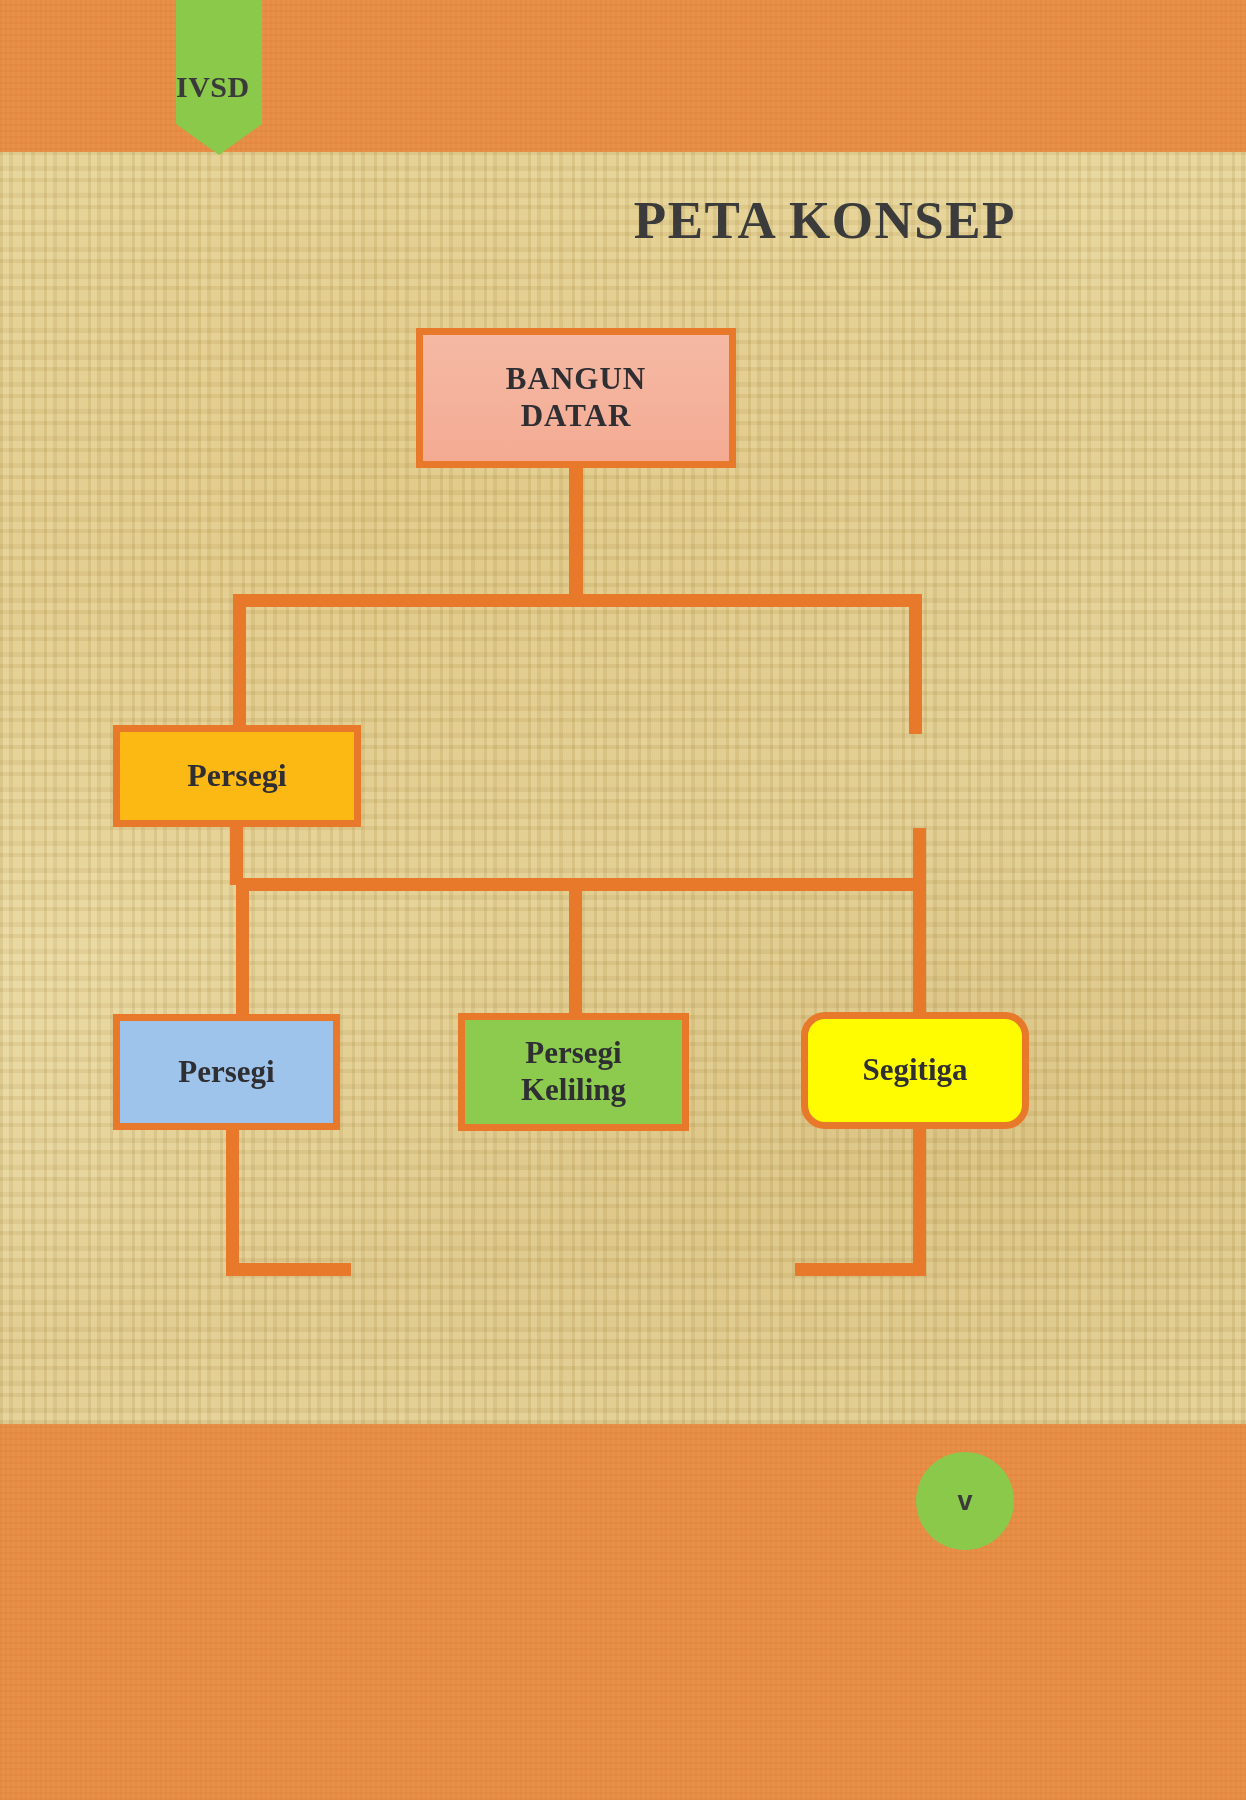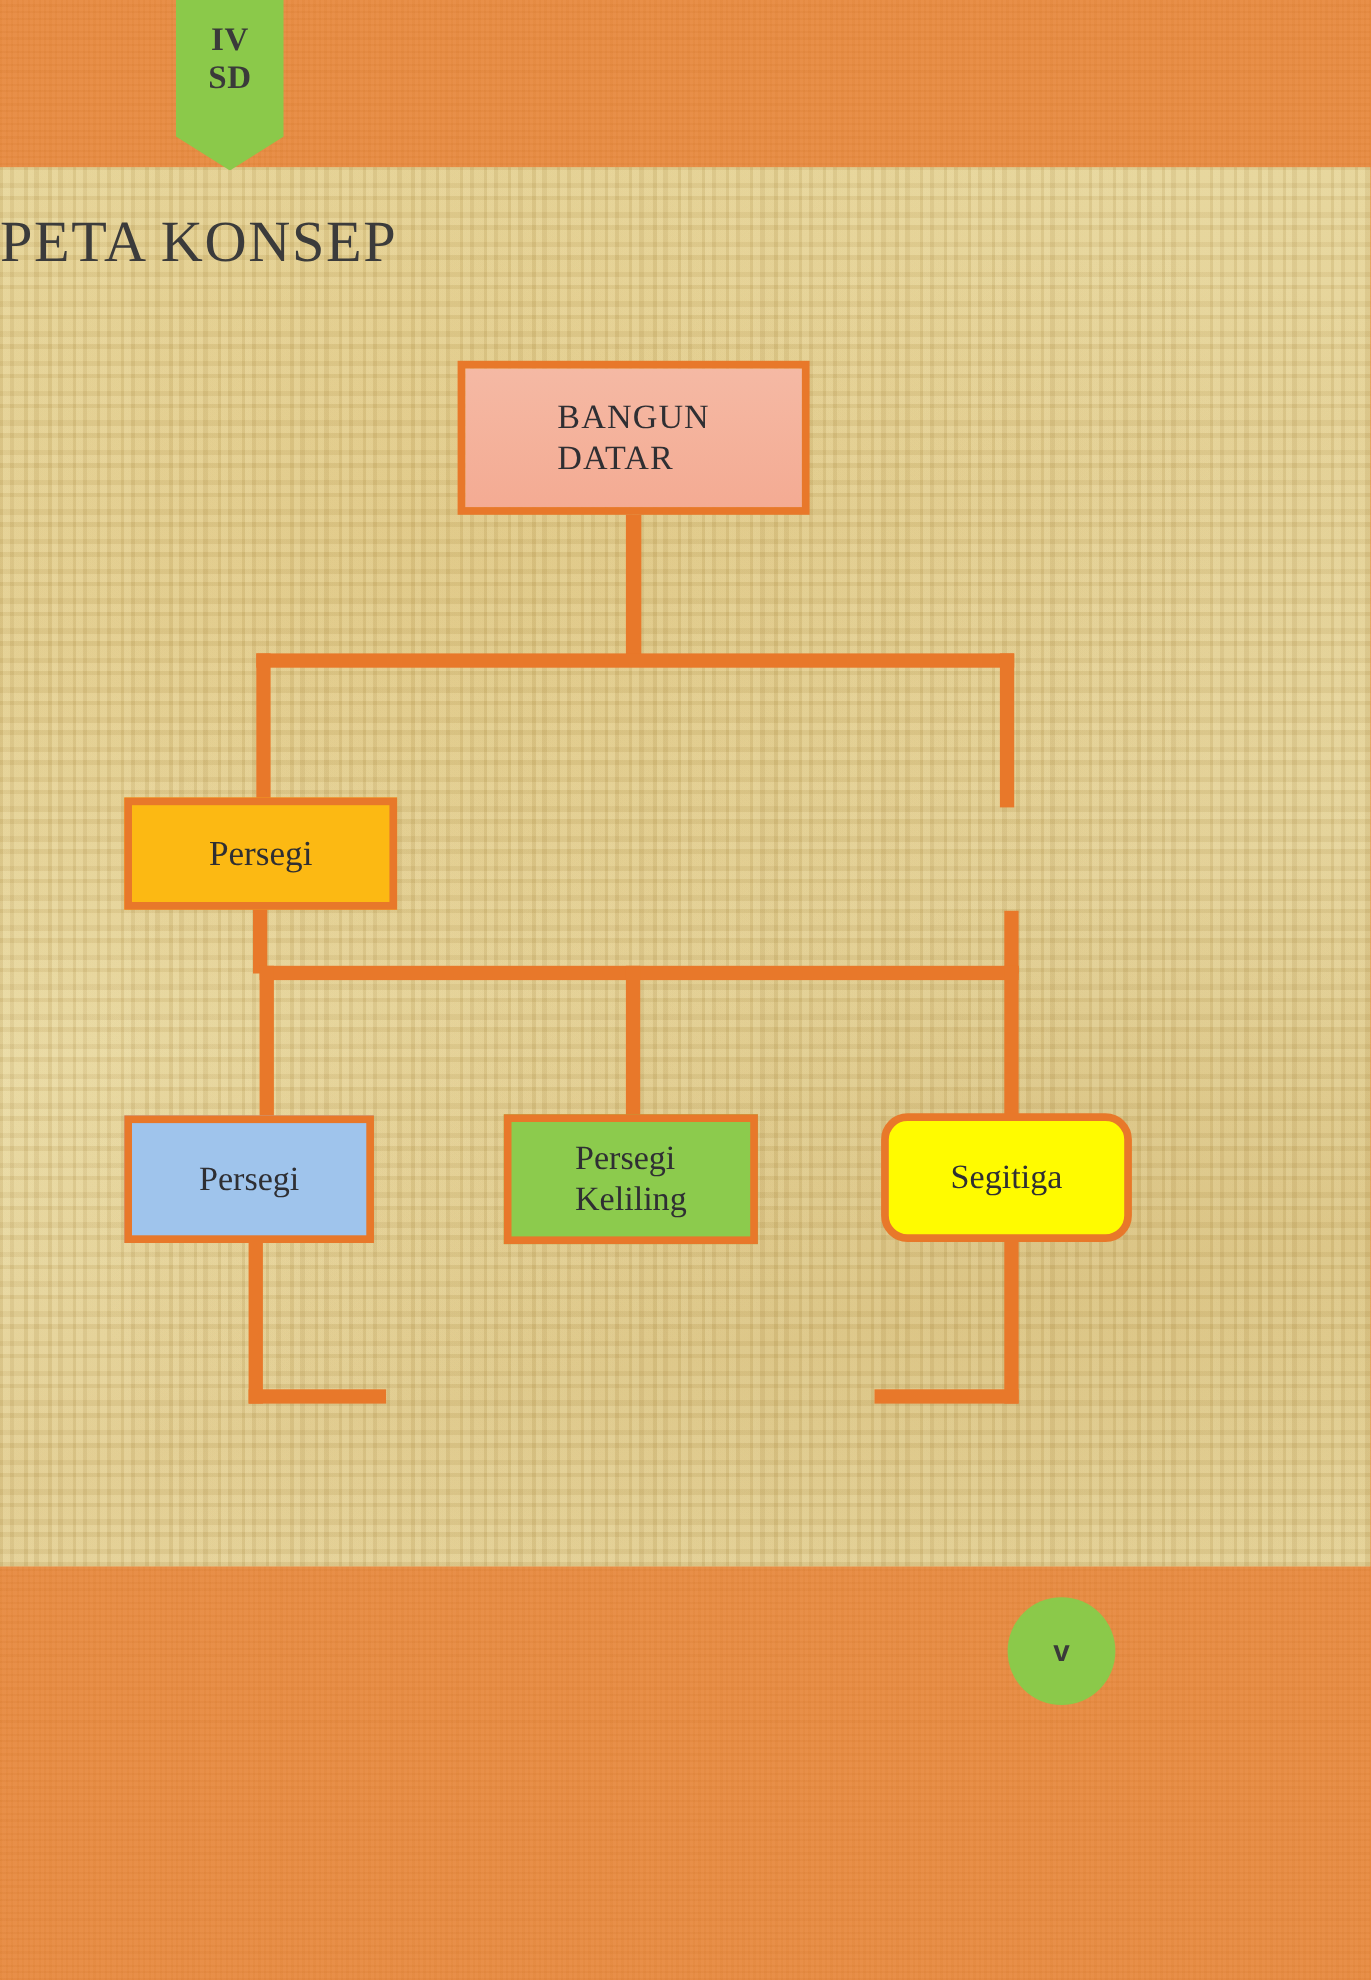--- a/index.html
+++ b/index.html
@@ -43,72 +43,73 @@
         rgba(145,115,50,0.09) 11px, rgba(145,115,50,0.09) 16px,
         rgba(255,248,205,0.05) 16px, rgba(255,248,205,0.05) 27px),
       radial-gradient(ellipse at 30% 25%, rgba(215,185,110,0.45) 0%, rgba(0,0,0,0) 60%),
       radial-gradient(ellipse at 75% 70%, rgba(200,170,95,0.40) 0%, rgba(0,0,0,0) 65%),
       linear-gradient(170deg, #e7d69c 0%, #e3cf93 30%, #e9d9a3 55%, #dfc98c 80%, #e6d49b 100%);
   }
 
   
   #bookmark {
     position: absolute;
-    left: 160px;
+    left: 176px;
     top: 0;
-    width: 98px;
+    width: 86px;
     height: 155px;
     background: #8bc94a;
     clip-path: polygon(0 0, 100% 0, 100% 80%, 50% 100%, 0 80%);
     display: flex;
-    flex-direction: column;
+    flex-direction: row;
     align-items: center;
     justify-content: flex-start;
     padding-top: 18px;
     box-sizing: border-box;
   }
   .bm-line {
     color: #3a3a3a;
     font-size: 30px;
     font-weight: bold;
     line-height: 1.18;
     letter-spacing: 0.5px;
   }
 
   
   #title {
     position: absolute;
     left: 0;
     top: 190px;
     width: 1016px;
-    text-align: left;
+    text-align: right;
     font-size: 53px;
-    font-weight: normal;
+    font-weight: bold;
     color: #3b3b3b;
     letter-spacing: 1.5px;
   }
 
   
   #diagram {
     position: absolute;
     left: 0;
     top: 0;
     width: 1246px;
     height: 1800px;
   }
 
   .node {
     position: absolute;
     box-sizing: border-box;
     border: 7px solid #e8782a;
     display: flex;
     align-items: center;
     justify-content: center;
+    text-align: center;
     color: #2f2f33;
-    font-weight: normal;
+    font-weight: bold;
     line-height: 1.18;
     z-index: 3;
   }
 
   .n-bangun {
     left: 416px; top: 328px; width: 320px; height: 140px;
     background: linear-gradient(180deg, #f5b9a4 0%, #f4ab93 100%);
     font-size: 31px;
     letter-spacing: 1px;
   }

